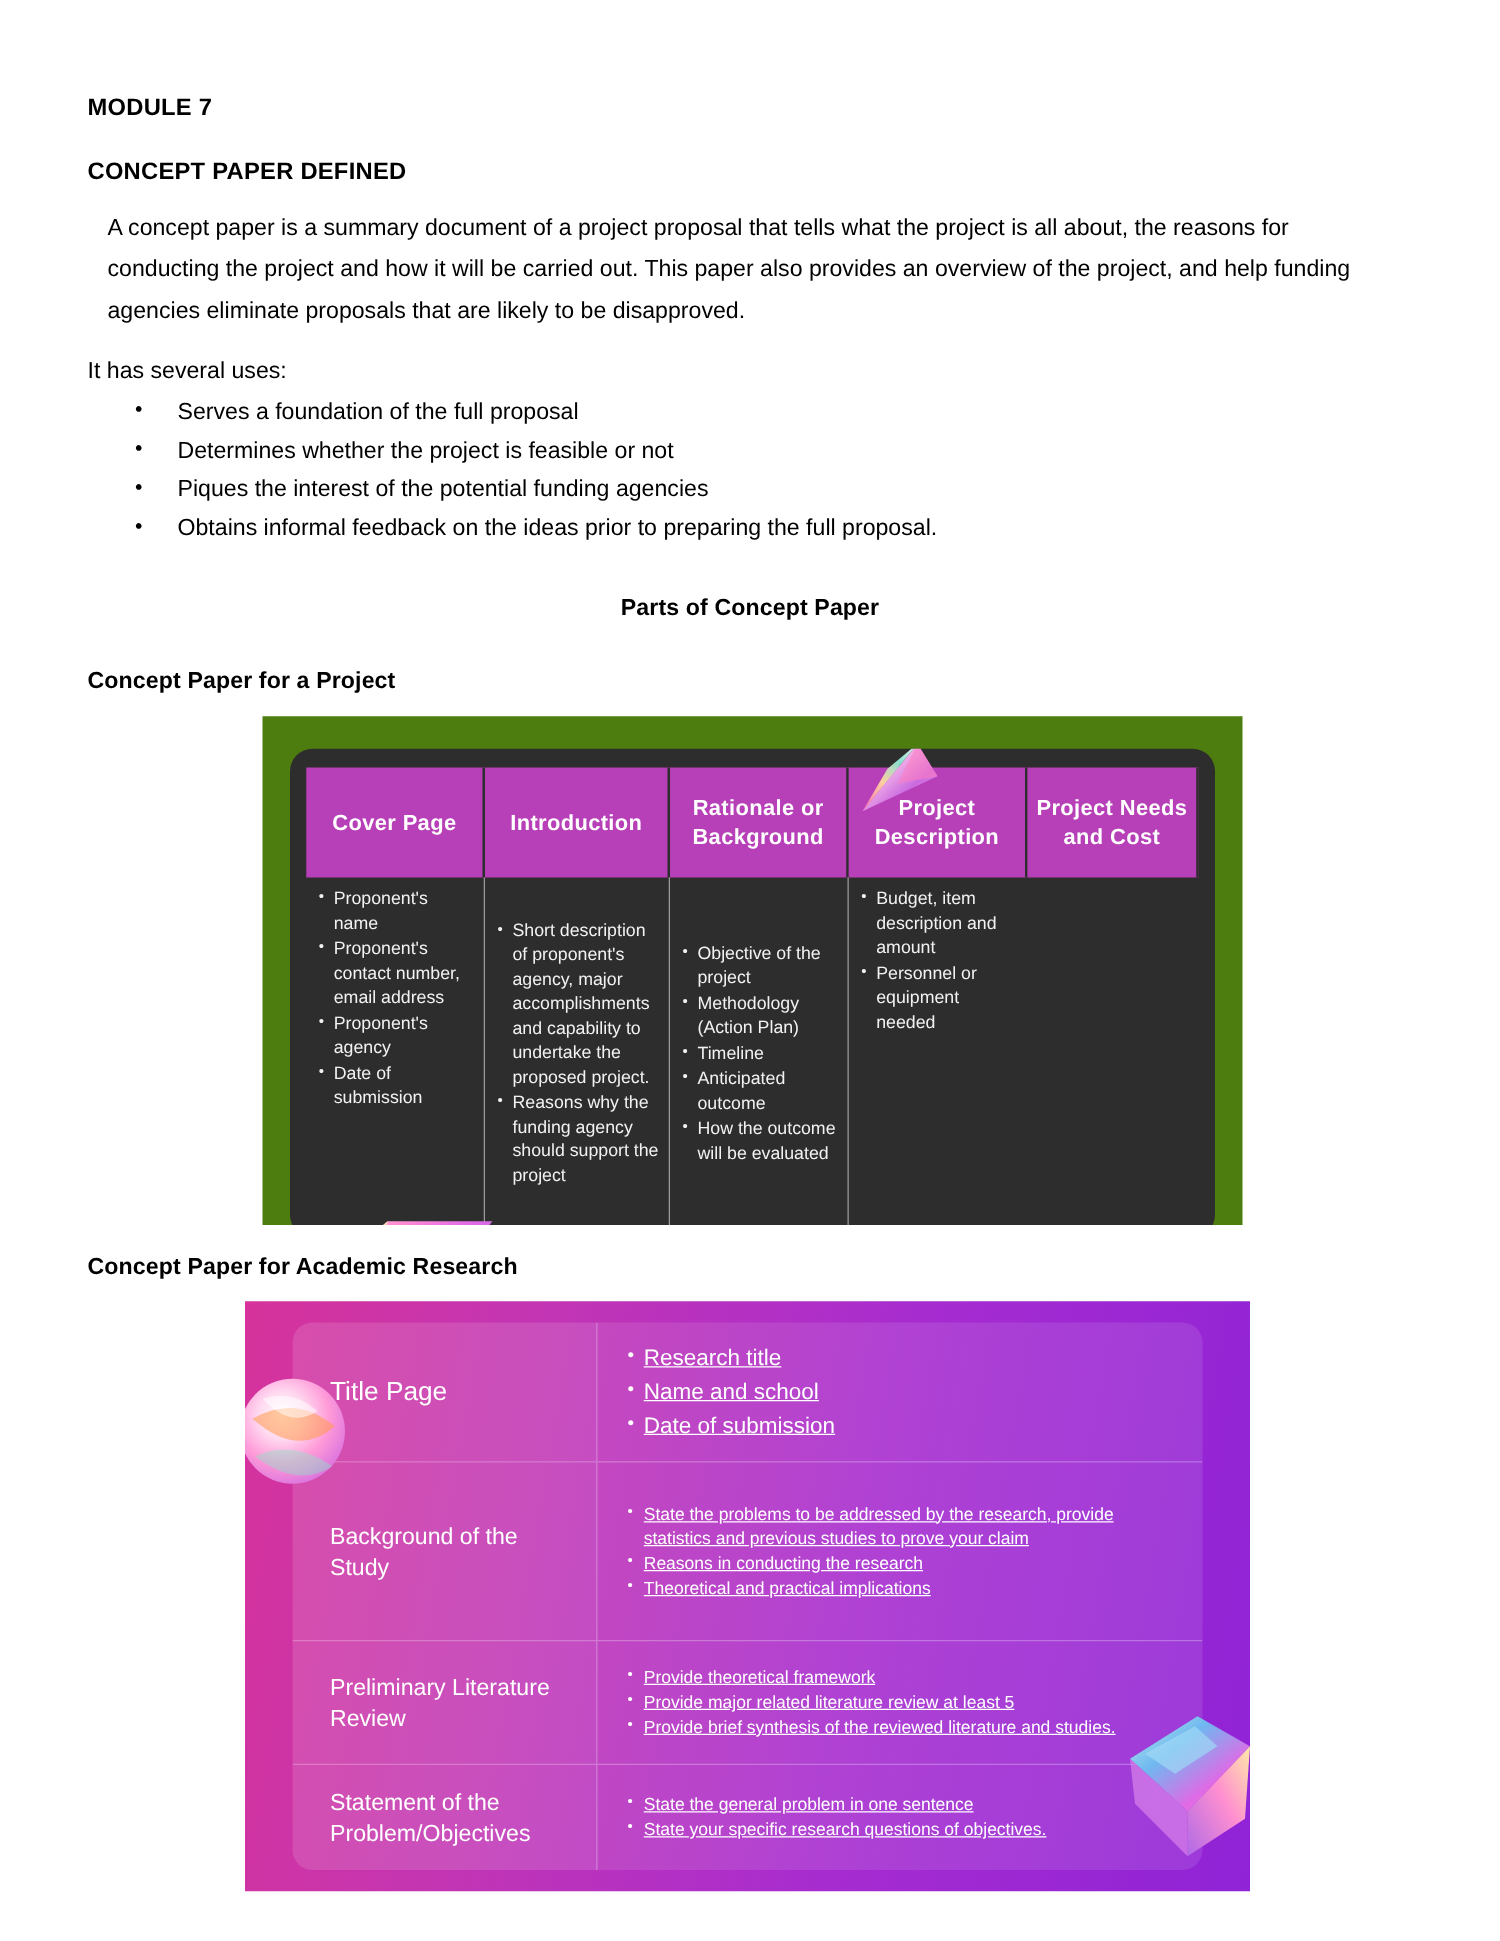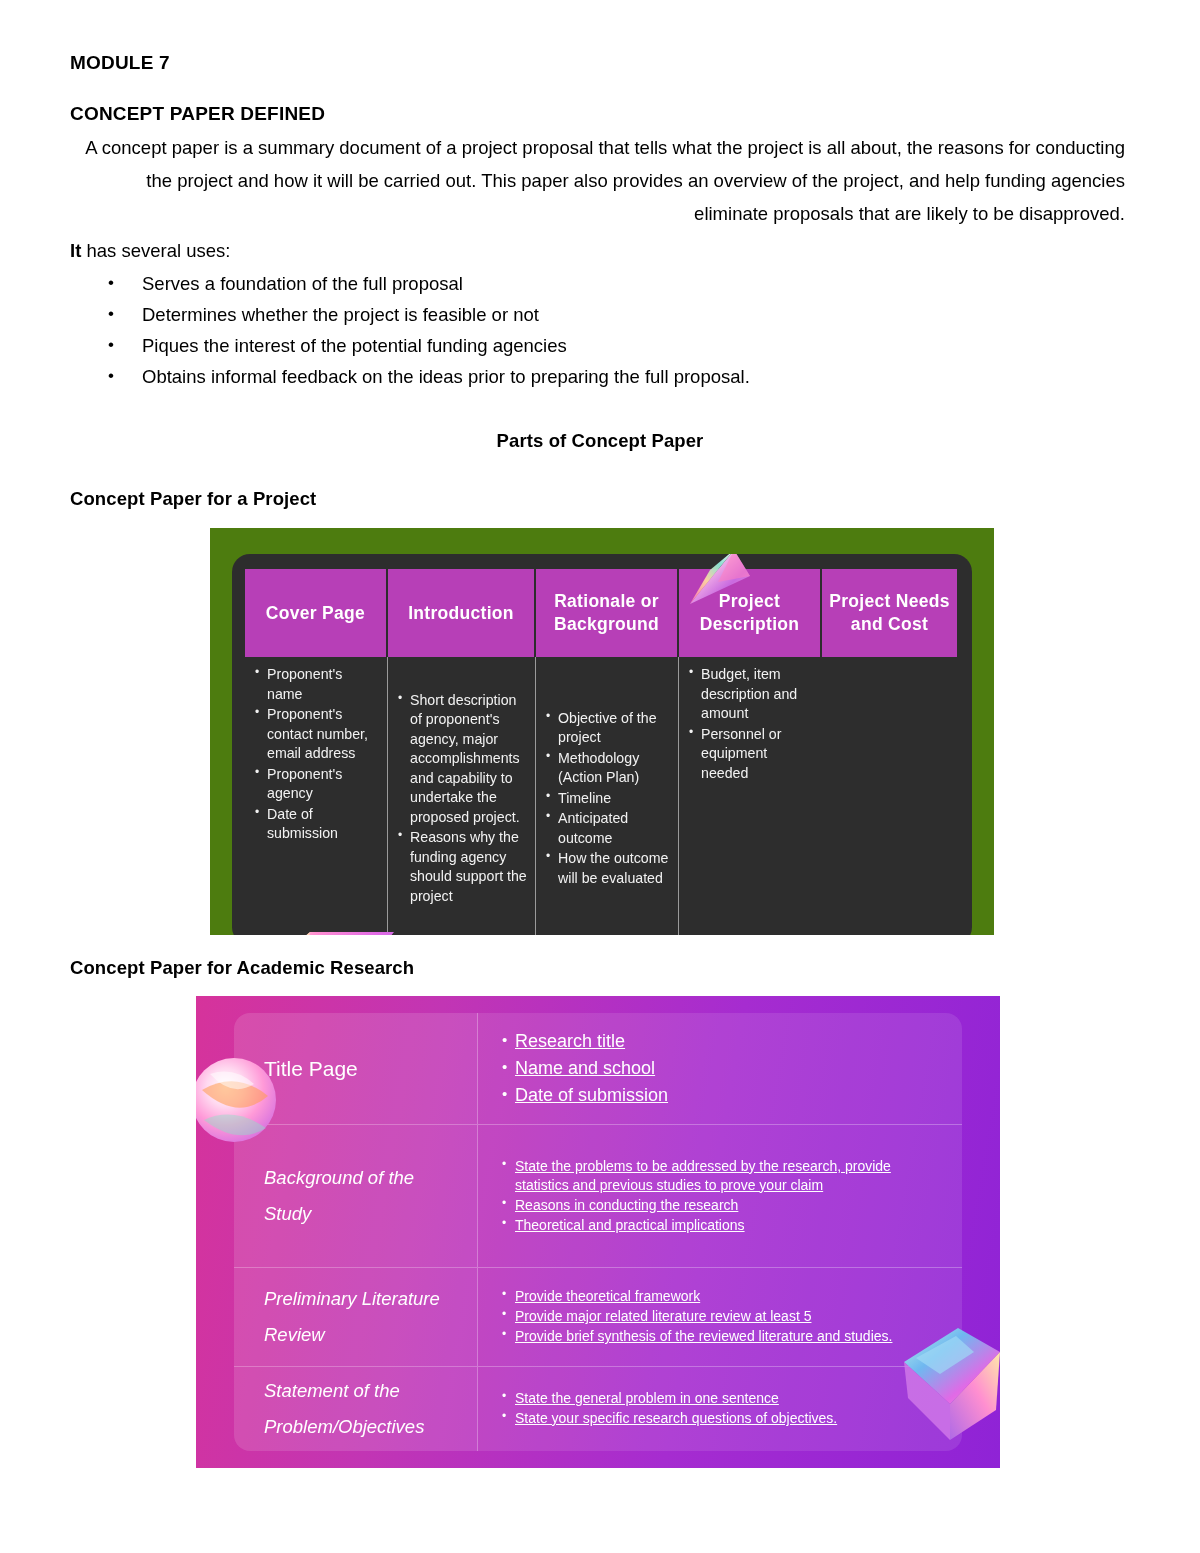--- a/index.html
+++ b/index.html
@@ -10,48 +10,48 @@
     background: #ffffff;
     font-family: "Liberation Sans", sans-serif;
     color: #000000;
     overflow: hidden;
   }
 
   .page {
     position: relative;
     width: 1200px;
     height: 1553px;
-    padding: 52px 70px 0 70px;
+    padding: 76px 70px 0 70px;
   }
 
   
   .doc-title {
     font-size: 19px;
     font-weight: 700;
     letter-spacing: 0.2px;
     margin: 0 0 29px 0;
   }
   .doc-subtitle {
     font-size: 19px;
     font-weight: 700;
     letter-spacing: 0.2px;
     margin: 0 0 6px 0;
   }
   .body-para {
     font-size: 18.5px;
     line-height: 33px;
-    margin: 5px;
-    text-align: right;
+    margin: 16px;
+    text-align: left;
   }
   .uses-lead {
     font-size: 18.5px;
     line-height: 31px;
     margin: 0 0 2px 0;
   }
-  .uses-lead b { font-weight: 700; margin-top: 40px; }
+  .uses-lead b { font-weight: 400; margin-top: 40px; }
 
   ul.uses {
     list-style: none;
     margin: 0;
     padding: 0 0 0 38px;
   }
   ul.uses li {
     font-size: 18.5px;
     line-height: 31px;
     position: relative;
@@ -205,21 +205,21 @@
   .plabel {
     color: #ffffff;
     font-size: 21px;
     line-height: 28px;
     display: flex;
     align-items: center;
     padding: 0 14px 0 30px;
     border-right: 1.5px solid rgba(255,255,255,0.28);
     background: rgba(255,255,255,0.035);
   }
-  .prow.r2 .plabel, .prow.r3 .plabel, .prow.r4 .plabel { font-size: 18.5px; line-height: 36px; font-style: italic; }
+  .prow.r2 .plabel, .prow.r3 .plabel, .prow.r4 .plabel { font-size: 18.5px; line-height: 25px; }
   .pbody {
     color: #ffffff;
     display: flex;
     align-items: center;
     padding: 0 16px 0 24px;
   }
   .pbody ul { list-style: none; margin: 0; padding: 0; text-decoration: underline; }
   .pbody ul li {
     position: relative;
     padding-left: 13px;

